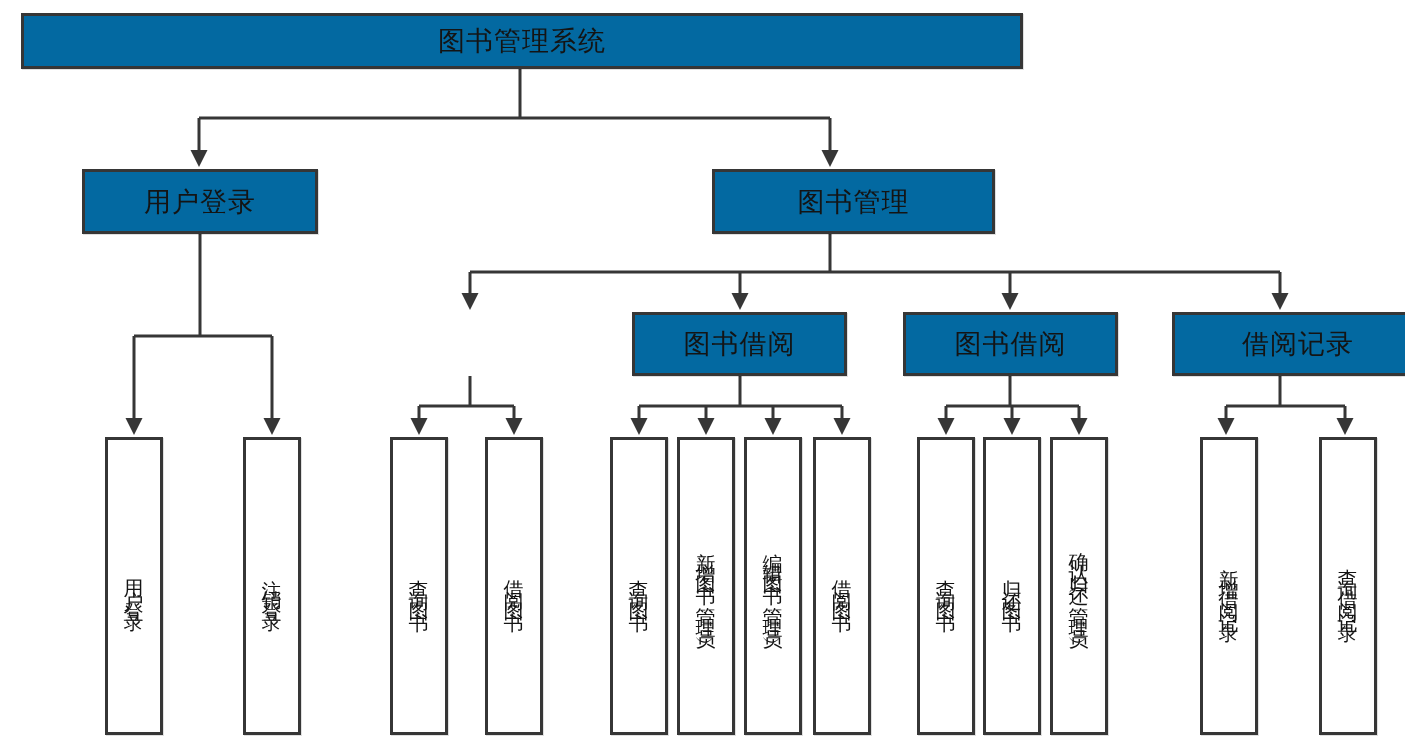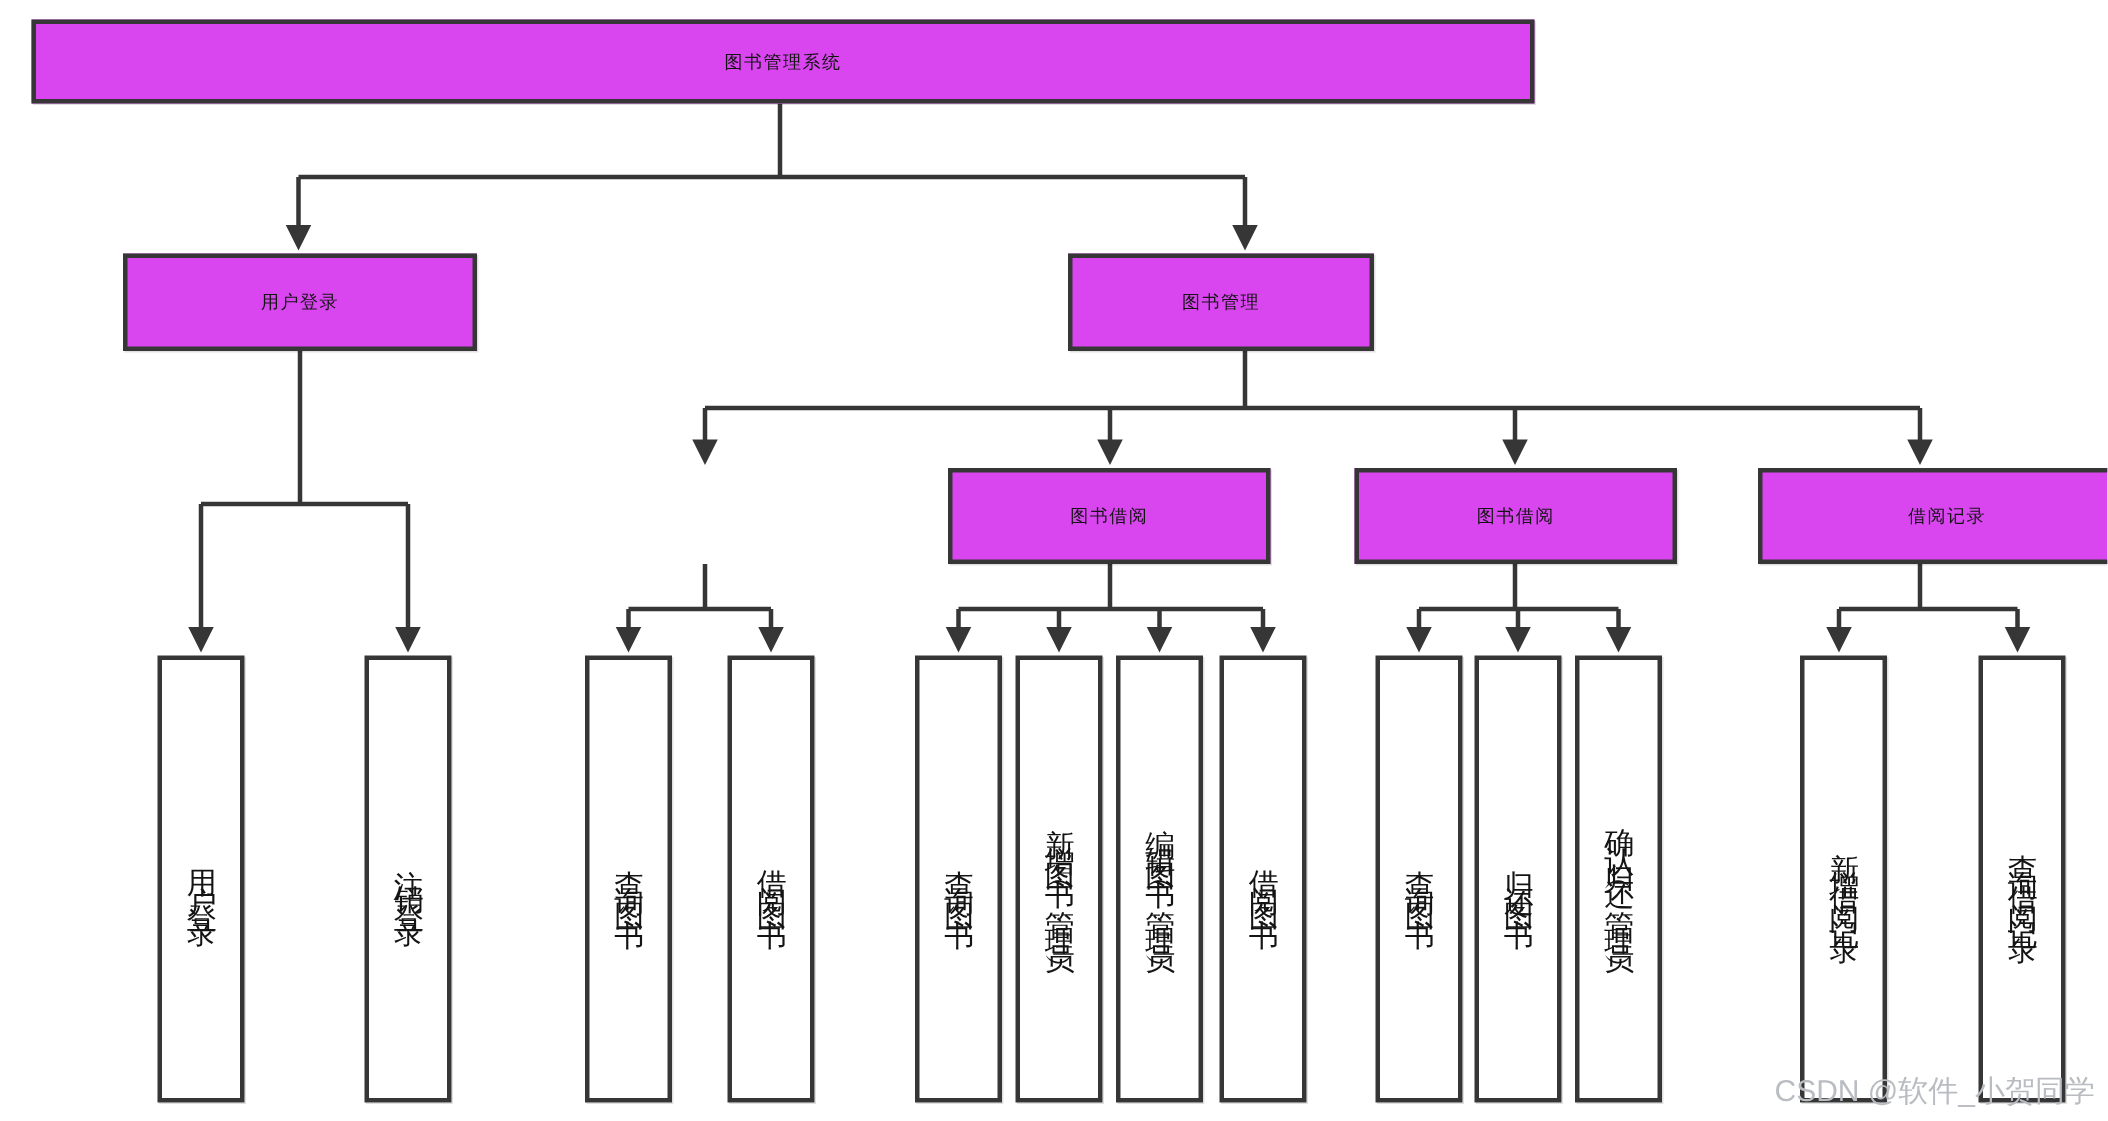--- a/index.html
+++ b/index.html
@@ -16,24 +16,24 @@
     background:var(--bg);
     overflow:hidden;
   }
   #connectors{
     position:absolute;left:0;top:0;width:1405px;height:747px;
     z-index:1;
   }
   .hbox{
     position:absolute;
     box-sizing:border-box;
-    background:#d946ef;
+    background:#0369a1;
     border:3px solid var(--line);
     display:flex;align-items:center;justify-content:center;
-    font-size:12px;color:var(--text);
+    font-size:27px;color:var(--text);
     letter-spacing:1px;
     z-index:2;
     box-shadow:1px 1px 0 rgba(0,0,0,0.12);
   }
   .vbox{
     position:absolute;
     box-sizing:border-box;
     width:58px;top:437px;height:298px;
     background:#fff;
     border:3px solid var(--line);
@@ -97,21 +97,21 @@
     <polygon class="head" points="1070.5,418 1087.5,418 1079,435"></polygon>
 
     <path class="wire" d="M1280,376 L1280,406 M1226,406 L1345,406 M1226,406 L1226,419 M1345,406 L1345,419"></path>
     <polygon class="head" points="1217.5,418 1234.5,418 1226,435"></polygon>
     <polygon class="head" points="1336.5,418 1353.5,418 1345,435"></polygon>
   </svg>
 
   <div class="hbox" style="left:21px;top:13px;width:1002px;height:56px">图书管理系统</div>
 
   <div class="hbox" style="left:82px;top:169px;width:236px;height:65px">用户登录</div>
-  <div class="hbox" style="left:712px;top:169px;width:204px;height:65px">图书管理</div>
+  <div class="hbox" style="left:712px;top:169px;width:283px;height:65px">图书管理</div>
 
   <div class="hbox" style="left:632px;top:312px;width:215px;height:64px">图书借阅</div>
   <div class="hbox" style="left:903px;top:312px;width:215px;height:64px">图书借阅</div>
   <div class="hbox" style="left:1172px;top:312px;width:252px;height:64px">借阅记录</div>
 
   <div class="vbox" style="left:105px">
     <span class="vtext">用户登录</span>
   </div>
   <div class="vbox" style="left:243px">
     <span class="vtext">注销登录</span>
@@ -143,15 +143,14 @@
   <div class="vbox" style="left:1050px">
     <span class="vtext">确认归还（管理员）</span>
   </div>
   <div class="vbox" style="left:1200px">
     <span class="vtext">新增借阅记录</span>
   </div>
   <div class="vbox" style="left:1319px">
     <span class="vtext">查询借阅记录</span>
   </div>
 
-  <div id="watermark">CSDN @软件_小贺同学</div>
 
 </div>
 
 </body></html>

